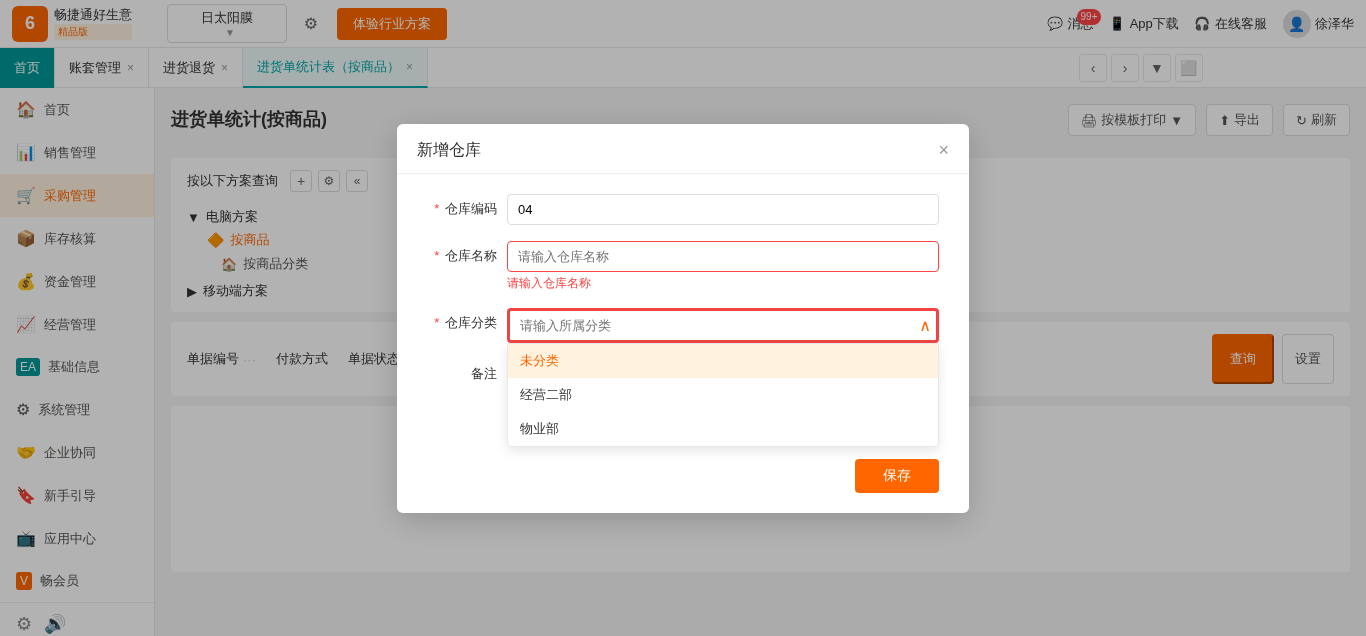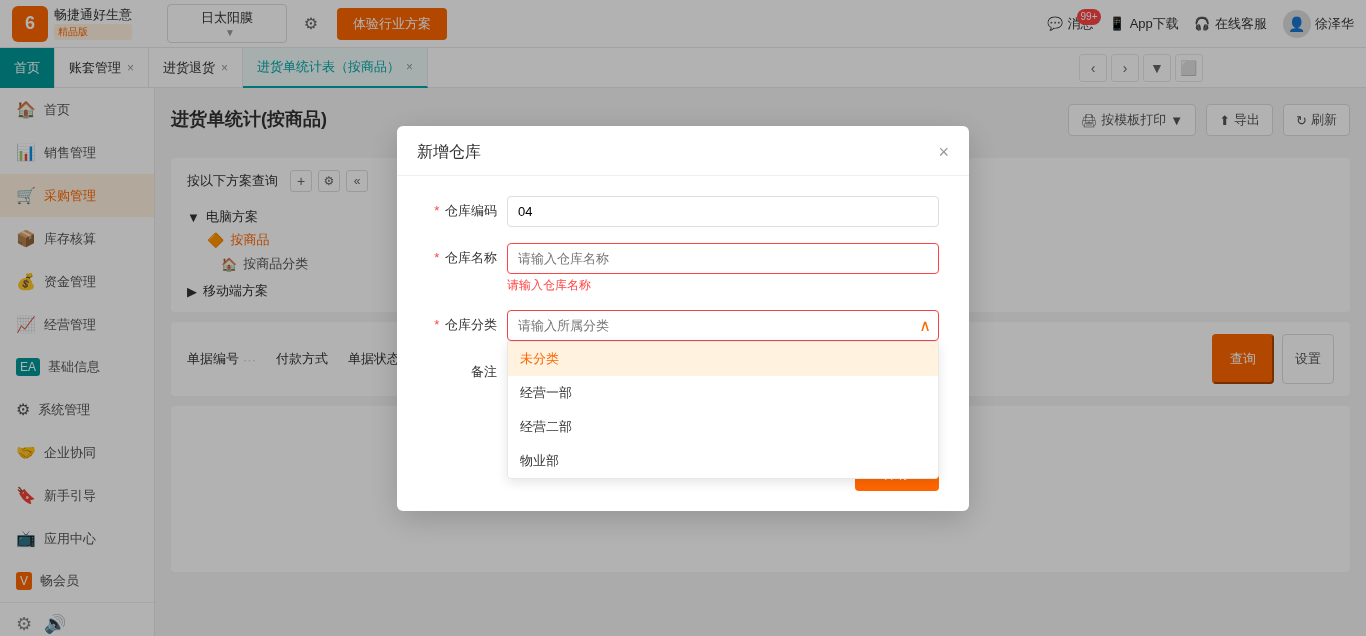--- a/index.html
+++ b/index.html
@@ -299,21 +299,21 @@
     .form-error-msg {
       font-size: 12px;
       color: #ff4444;
       margin-top: 3px;
     }
     .form-select-wrap {
       position: relative;
     }
     .form-select-input {
       width: 100%;
-      border: 1px solid #ef4444;
+      border: 3px solid #ef4444;
       border-radius: 4px;
       padding: 7px 32px 7px 10px;
       font-size: 13px;
       outline: none;
       background: #fff;
       cursor: pointer;
     }
     .form-select-arrow {
       position: absolute;
       right: 8px;
@@ -618,21 +618,20 @@
         <div class="form-label">
           <span class="required">*</span>
           <span>仓库分类</span>
         </div>
         <div class="form-control-wrap form-select-wrap">
           <input class="form-select-input" type="text" placeholder="请输入所属分类" style="">
           <span class="form-select-arrow">∧</span>
           
           <div class="dropdown-list">
             <div class="dropdown-item selected">未分类</div>
-            <div class="dropdown-item">经营一部</div>
             <div class="dropdown-item">经营二部</div>
             <div class="dropdown-item">物业部</div>
           </div>
         </div>
       </div>
 
       <div class="form-row">
         <div class="form-label">备注</div>
         <div class="form-control-wrap">
           <textarea class="textarea-input" placeholder="" style=""></textarea>

